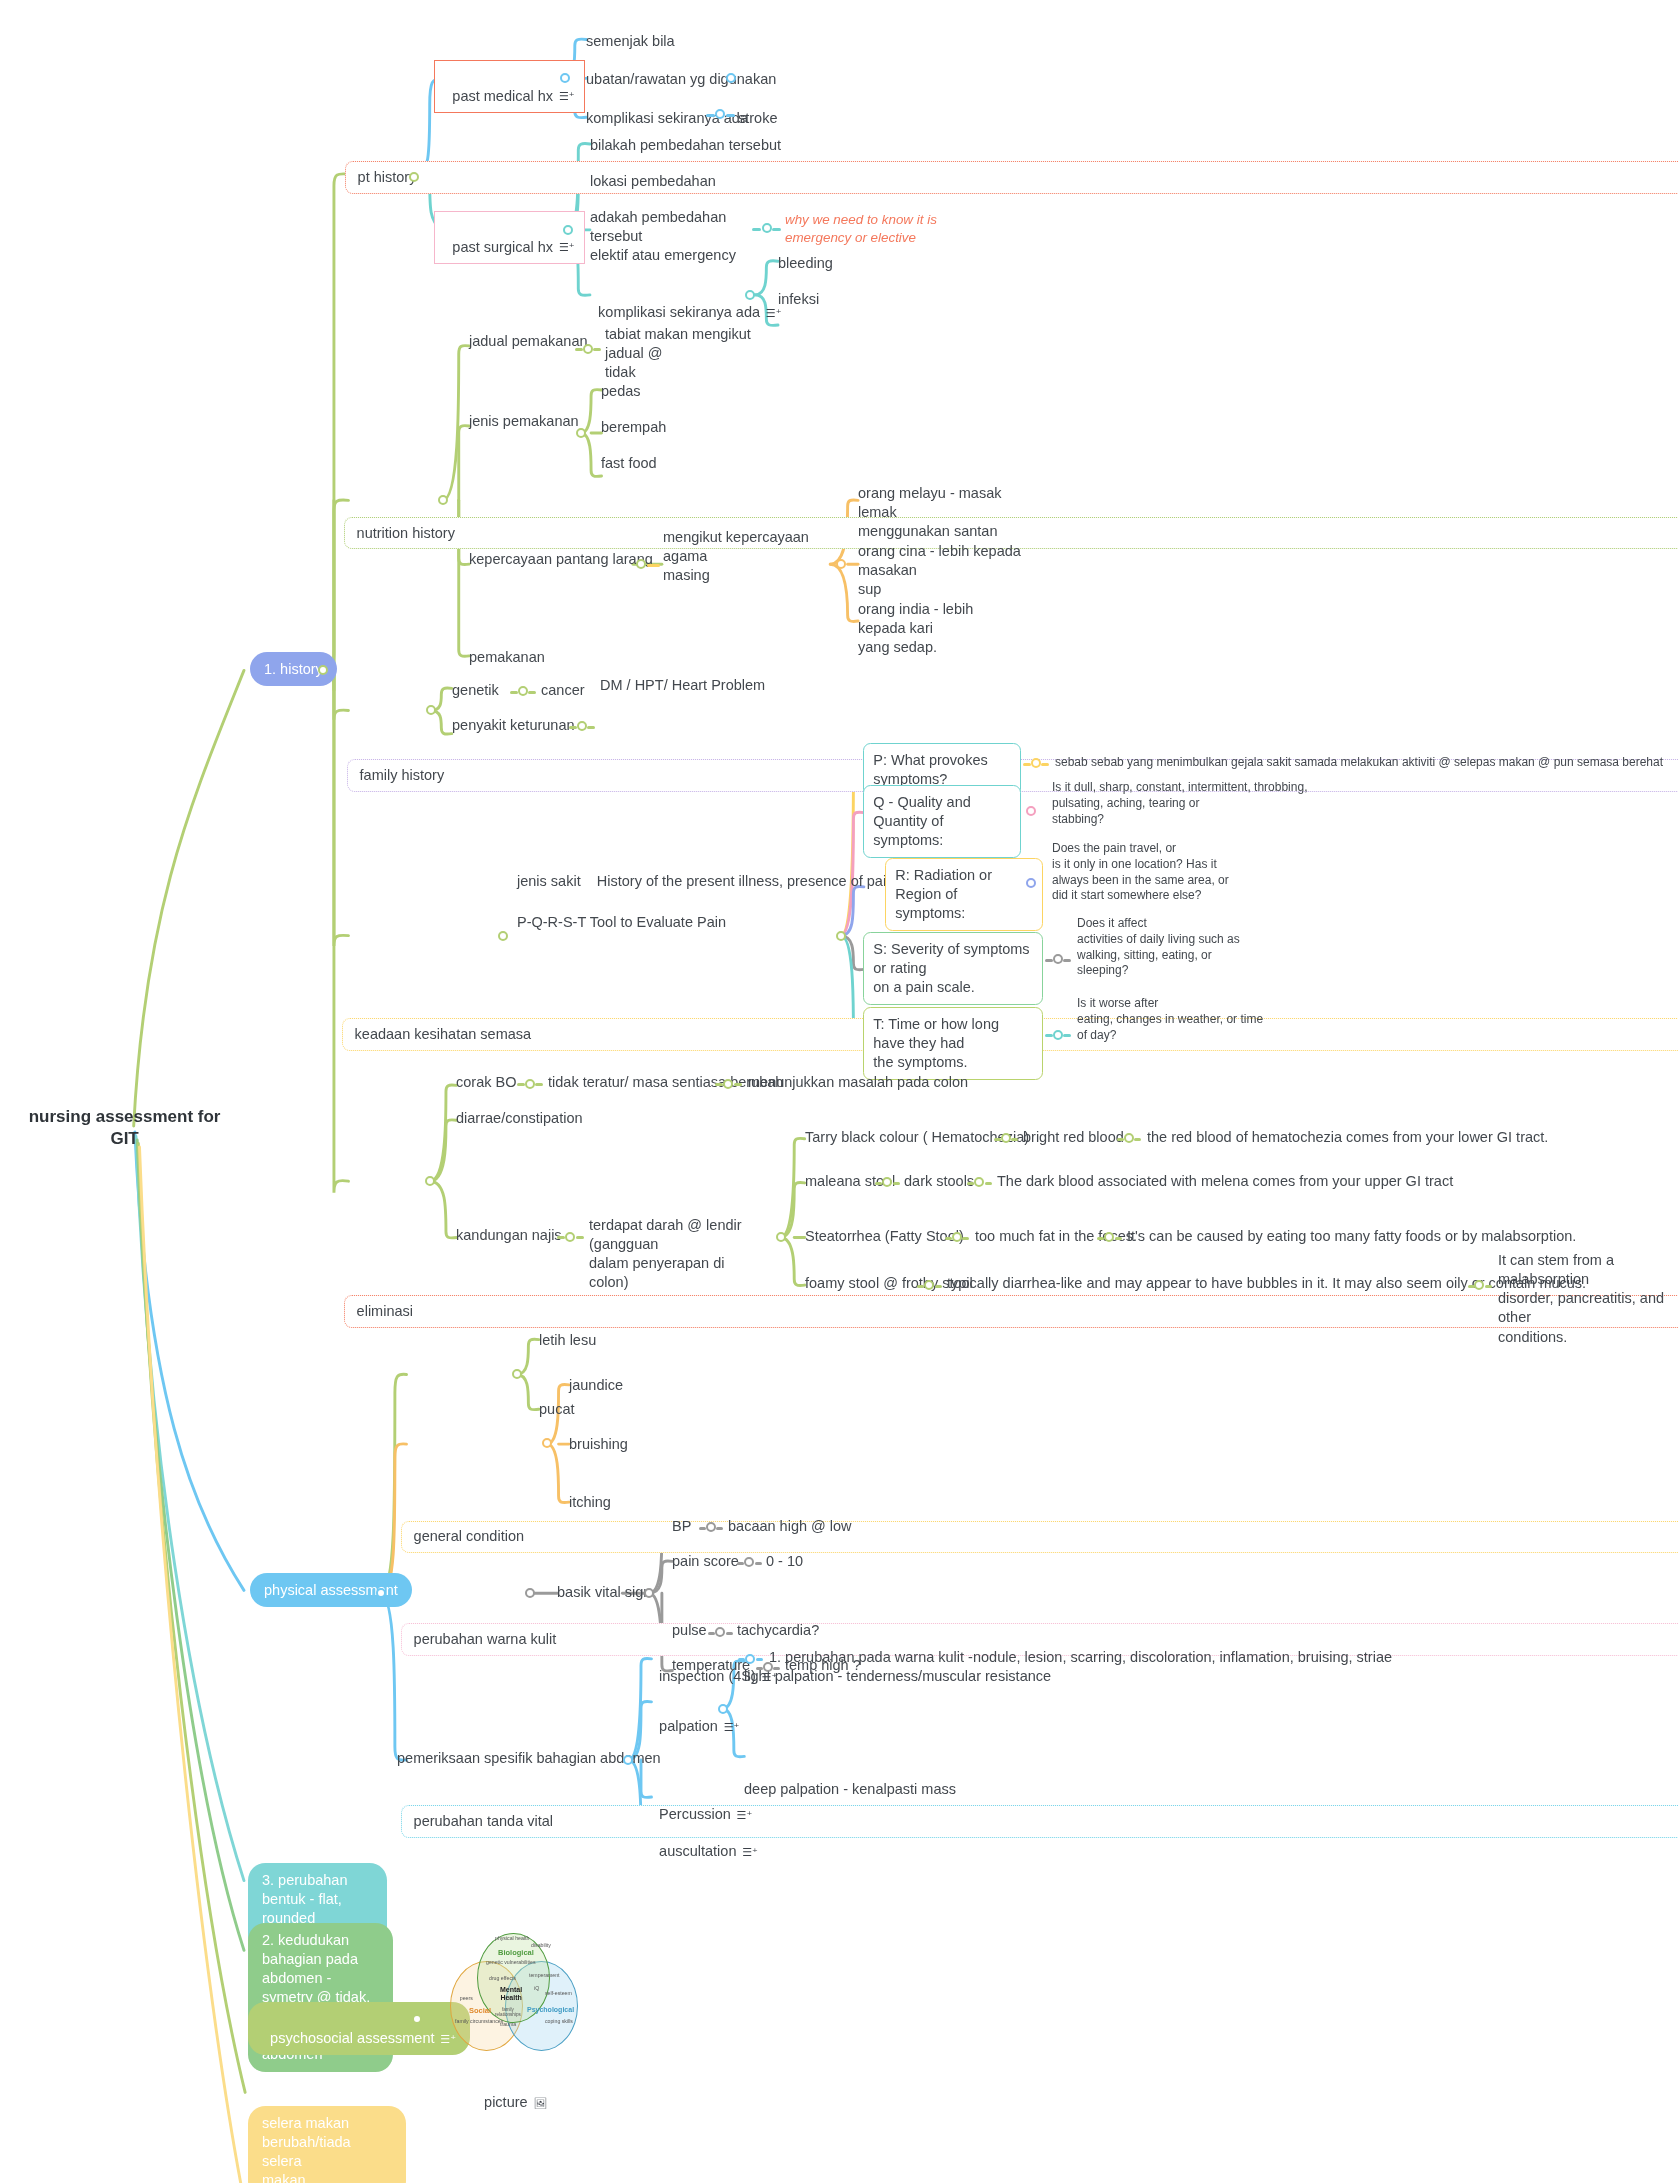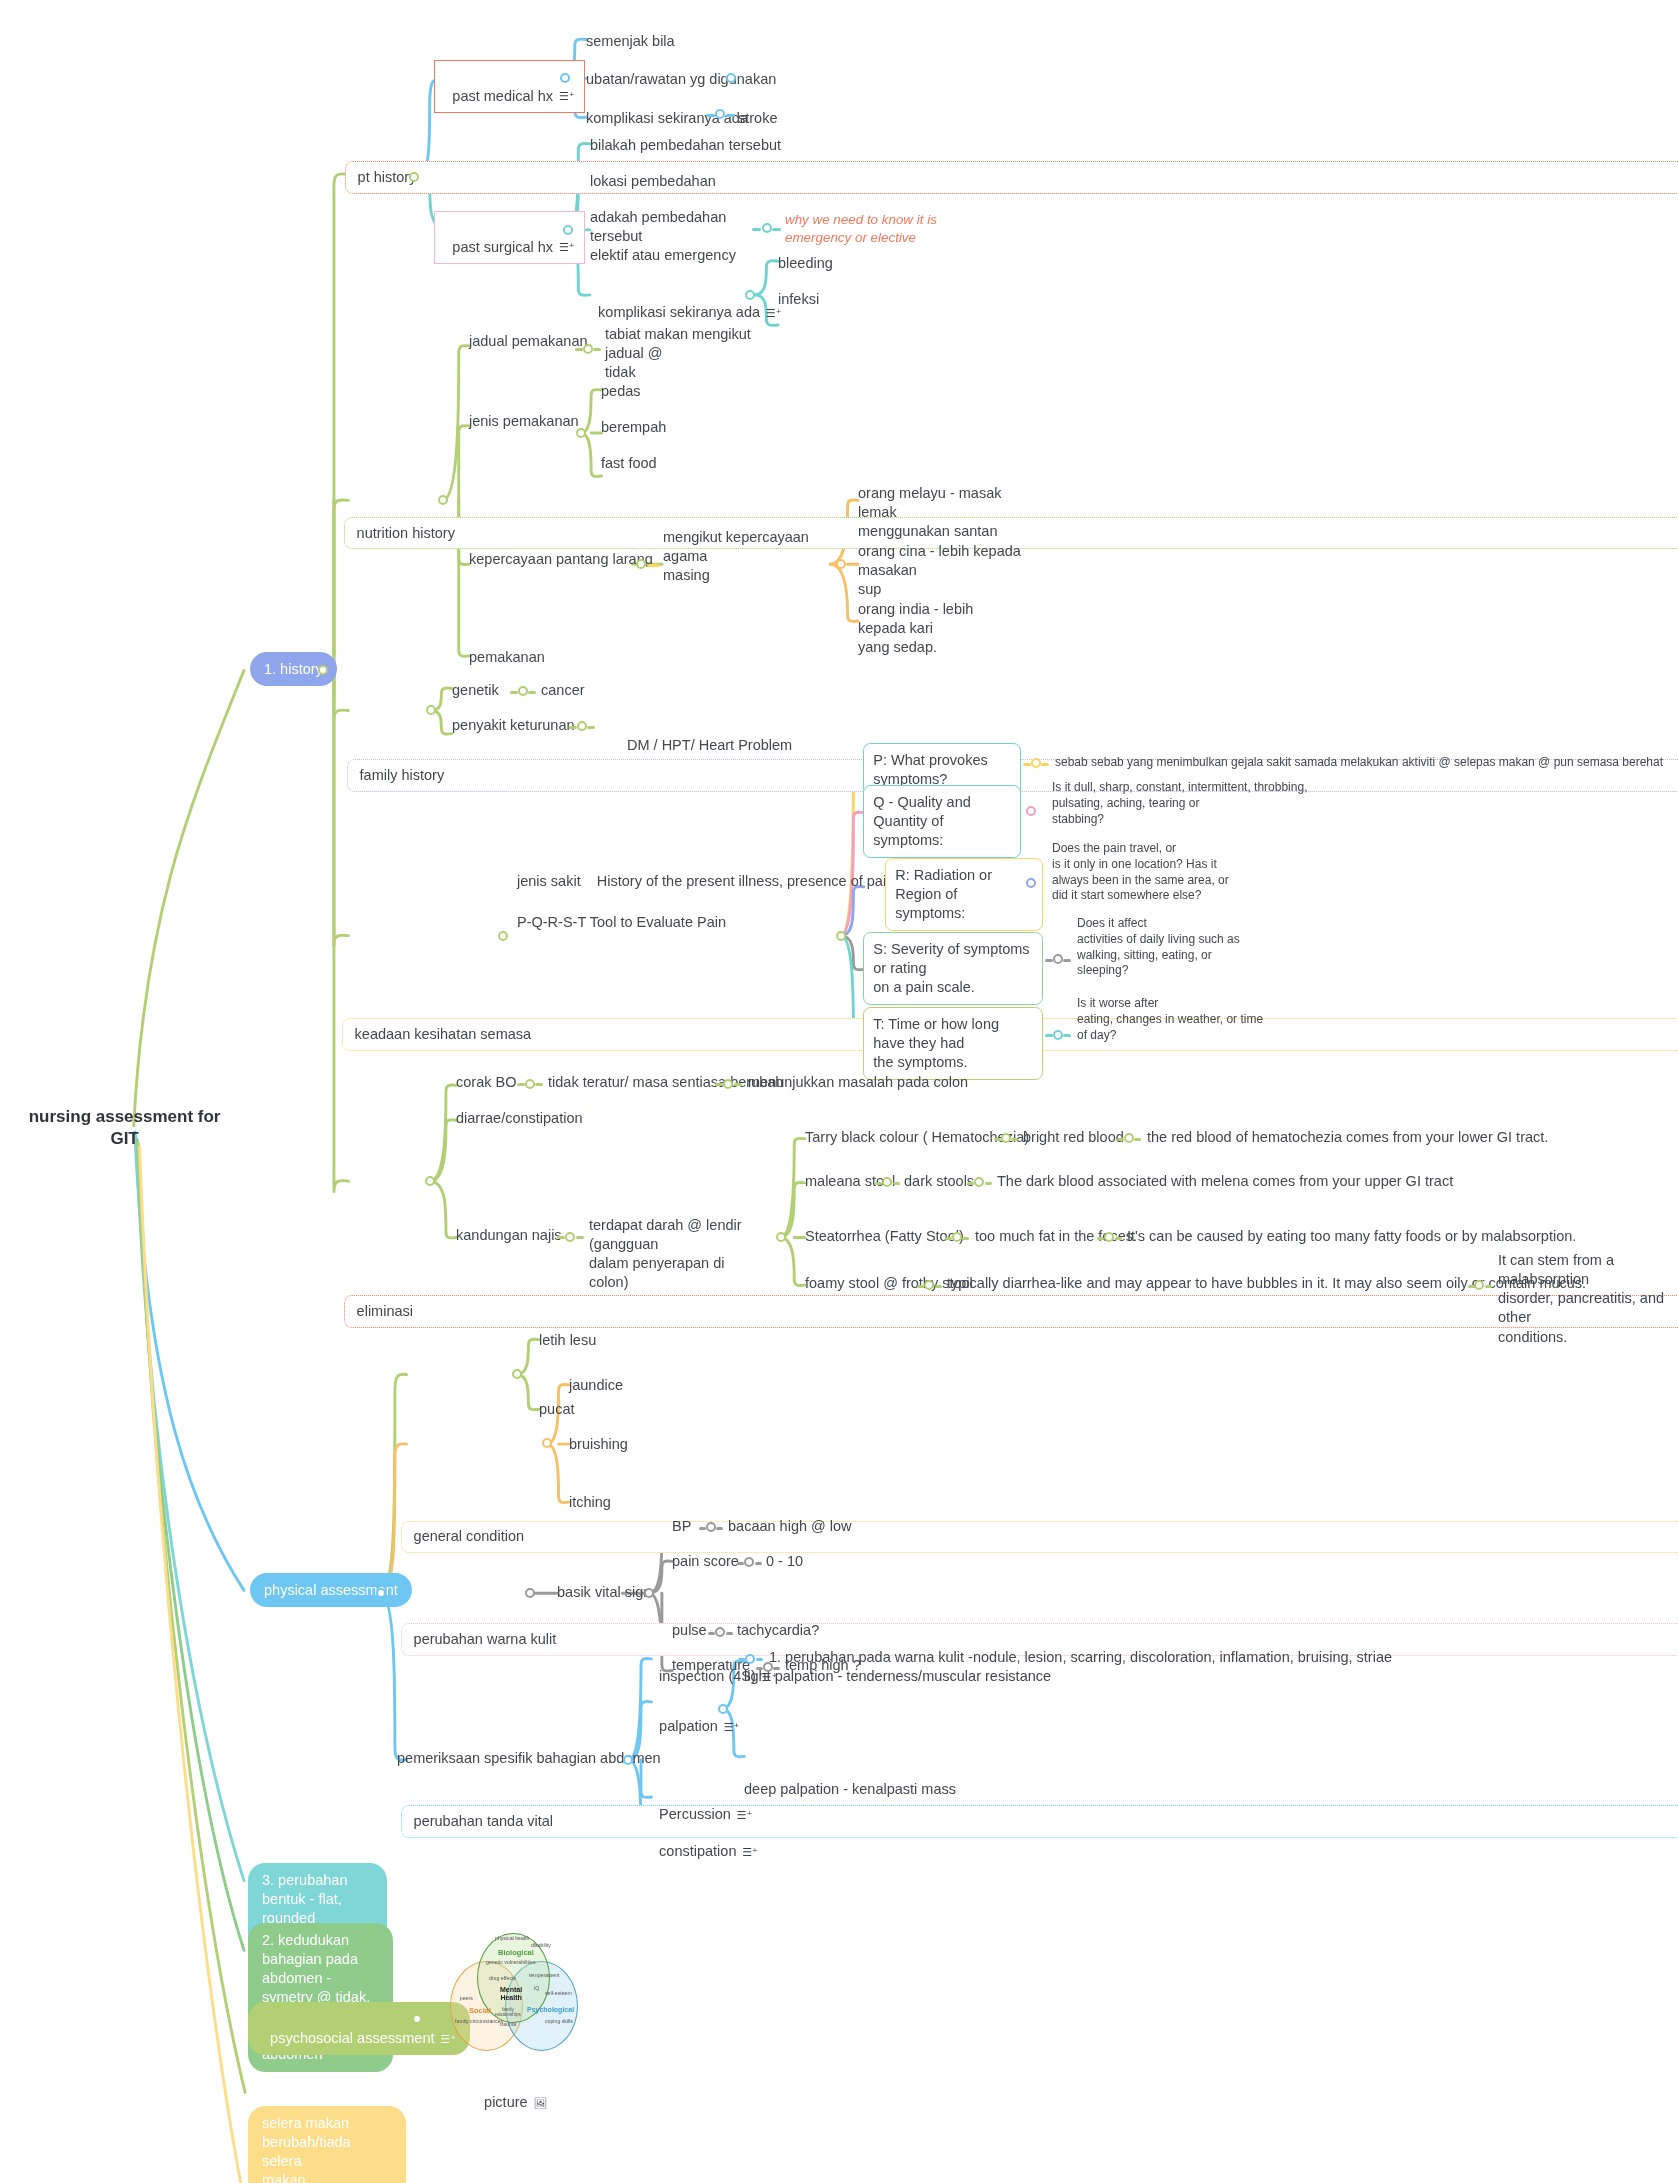--- a/index.html
+++ b/index.html
@@ -288,21 +288,21 @@
 <div class="dot" style="left:426px;top:705px;"></div>
 <div class="nd txt" style="left:452px;top:681px;">genetik</div>
 <div class="stub" style="left:510px;top:691px;width:8.1px;"></div>
 <div class="dot" style="left:518px;top:686px;"></div>
 <div class="stub" style="left:528px;top:691px;width:8.1px;"></div>
 <div class="nd txt" style="left:541px;top:681px;">cancer</div>
 <div class="nd txt" style="left:452px;top:716px;">penyakit keturunan</div>
 <div class="stub" style="left:569px;top:726px;width:8.1px;"></div>
 <div class="dot" style="left:577px;top:721px;"></div>
 <div class="stub" style="left:587px;top:726px;width:8.1px;"></div>
-<div class="nd txt" style="left:600px;top:736px;margin-left:27px;">DM / HPT/ Heart Problem</div>
+<div class="nd txt" style="left:600px;top:676px;">DM / HPT/ Heart Problem</div>
 
 <div class="nd wav yellow" style="left:342px;top:920px;">keadaan kesihatan semasa</div>
 <div class="dot" style="left:498px;top:931px;"></div>
 <div class="nd txt" style="left:517px;top:872px;">jenis sakit    History of the present illness, presence of pain</div>
 <div class="nd txt" style="left:517px;top:913px;">P-Q-R-S-T Tool to Evaluate Pain</div>
 <div class="dot" style="left:836px;top:931px;"></div>
 
 <div class="nd rbox" style="left:863px;top:743px;width:158px;">P: What provokes symptoms?</div>
 <div class="stub y" style="left:1023px;top:763px;width:8.1px;"></div>
 <div class="dot y" style="left:1031px;top:758px;"></div>
@@ -473,21 +473,21 @@
 <div class="nd txt" style="left:744px;top:1652px;"></div>
 <div class="nd txt" style="left:744px;top:1652px;opacity:0;position:absolute;"></div>
 <div class="nd txt" style="left:745px;top:1653px;height:0;overflow:hidden;"></div>
 <div class="nd txt" style="left:744px;top:1667px;">light palpation - tenderness/muscular resistance</div>
 <div class="nd txt" style="left:744px;top:1740px;margin-top:40px;">deep palpation - kenalpasti mass</div>
 
 <div class="nd txt" style="left:651px;top:1786px;">
   <span>Percussion</span><span class="note-icon">☰⁺</span>
 </div>
 <div class="nd txt" style="left:651px;top:1823px;">
-  <span>constipation</span><span class="note-icon">☰⁺</span>
+  <span>auscultation</span><span class="note-icon">☰⁺</span>
 </div>
 
 <div class="nd pill teal" style="left:248px;top:1863px;width:139px;">3. perubahan bentuk - flat,
 rounded @scaphois</div>
 
 <div class="nd pill green" style="left:248px;top:1923px;width:145px;">2. kedudukan bahagian pada
 abdomen - symetry @ tidak,
 localized bulging, distension
 abdomen</div>
 

